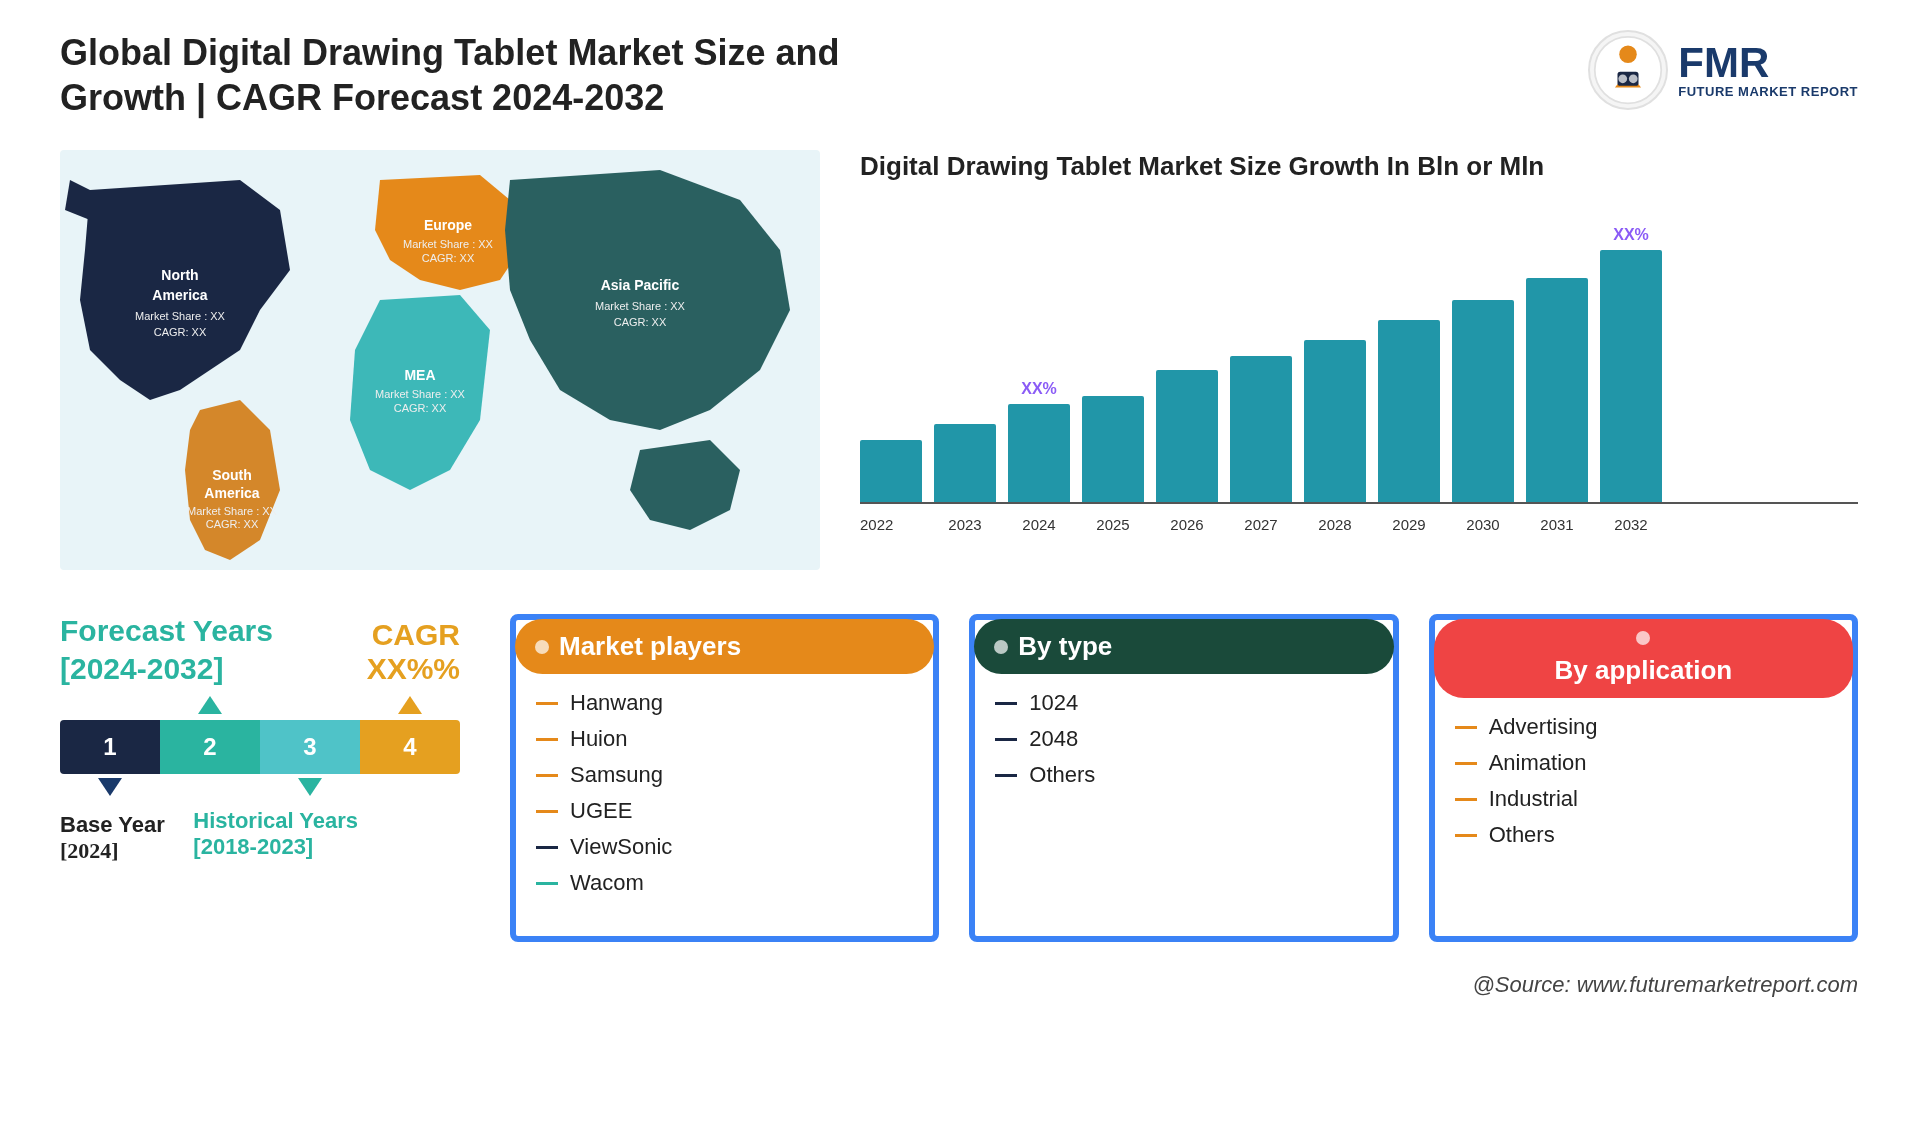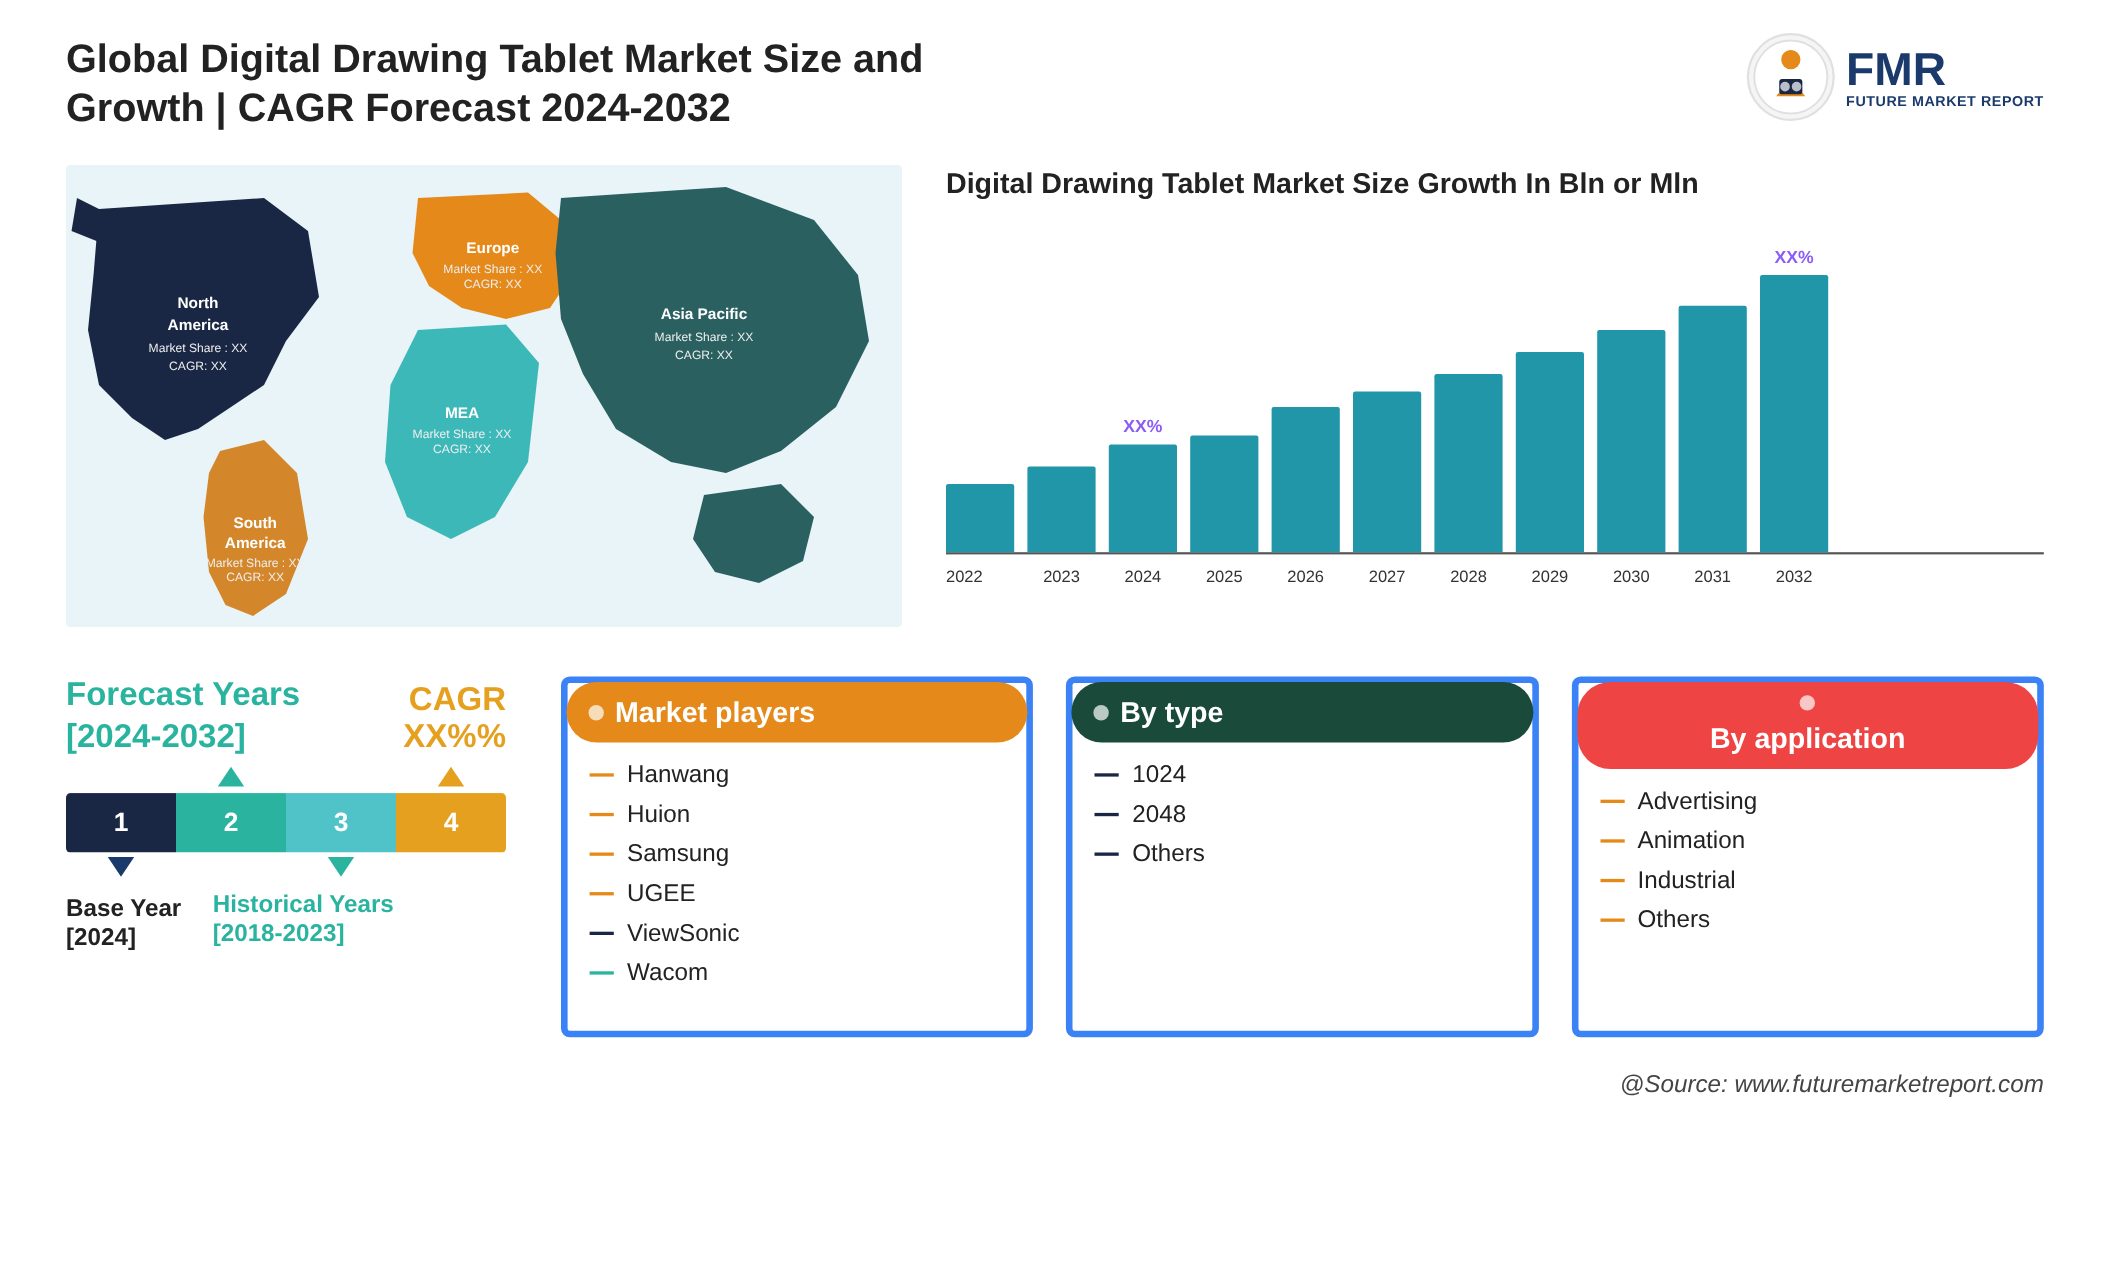--- a/index.html
+++ b/index.html
@@ -197,20 +197,21 @@
     .base-year-label {
       font-size: 22px;
       font-weight: bold;
       color: #222;
       margin-top: 4px;
     }
     .base-year-val {
       font-size: 22px;
       font-weight: bold;
       color: #222;
+      font-family: Liberation Serif, serif;
     }
     .hist-label {
       font-size: 22px;
       font-weight: bold;
       color: #2ab4a0;
     }
 
     
     .category-boxes {
       flex: 1;

